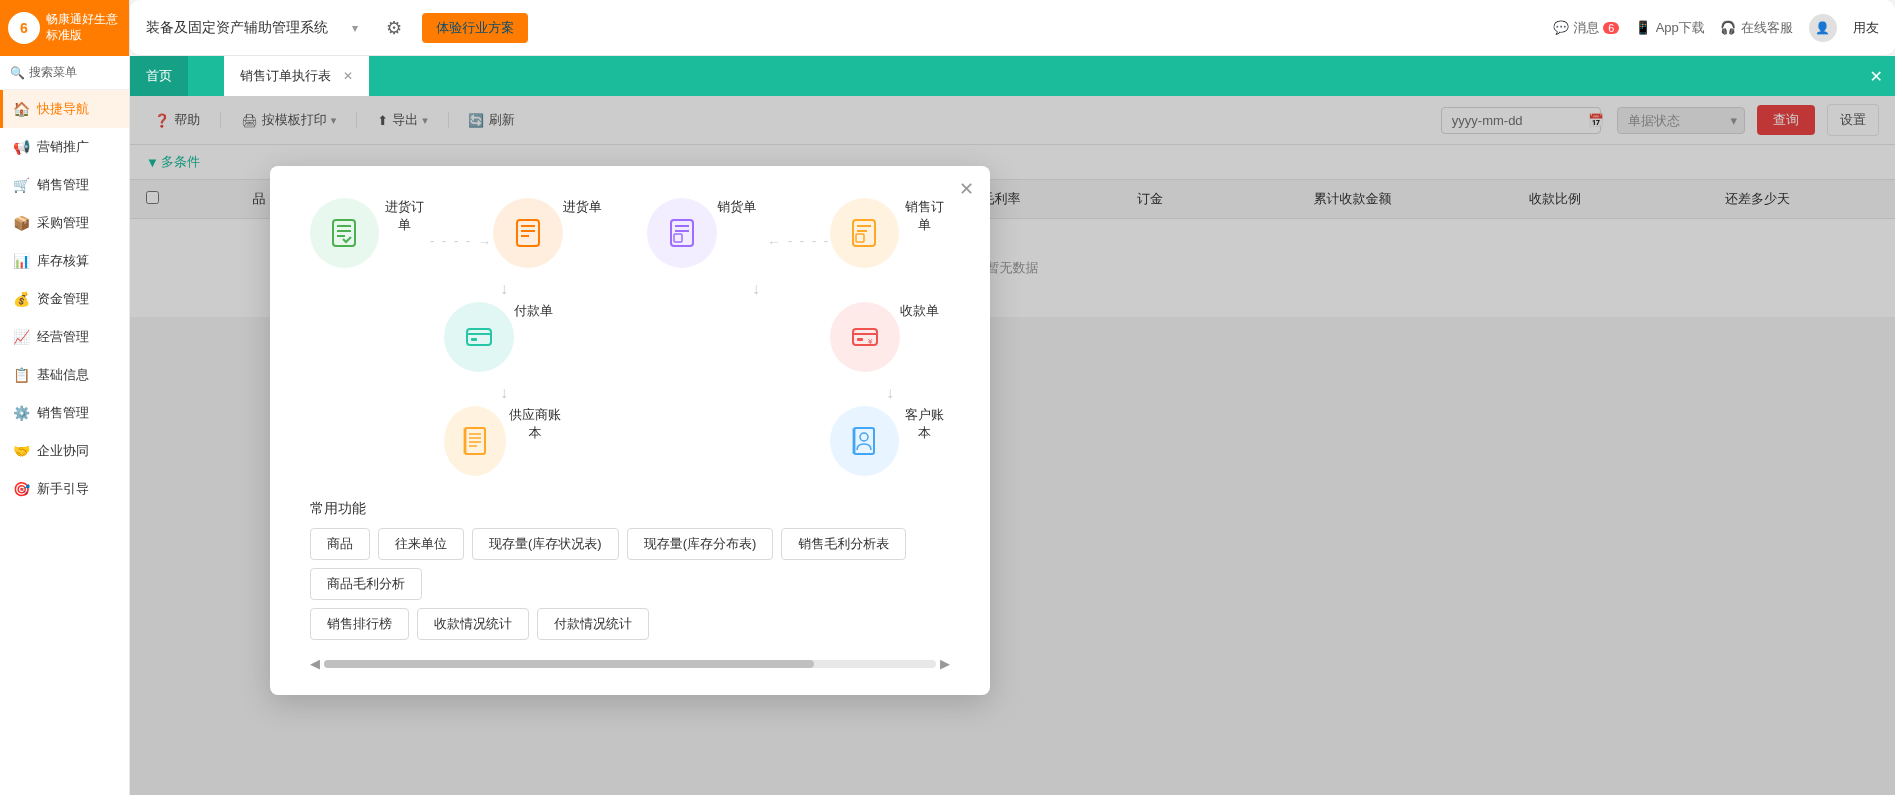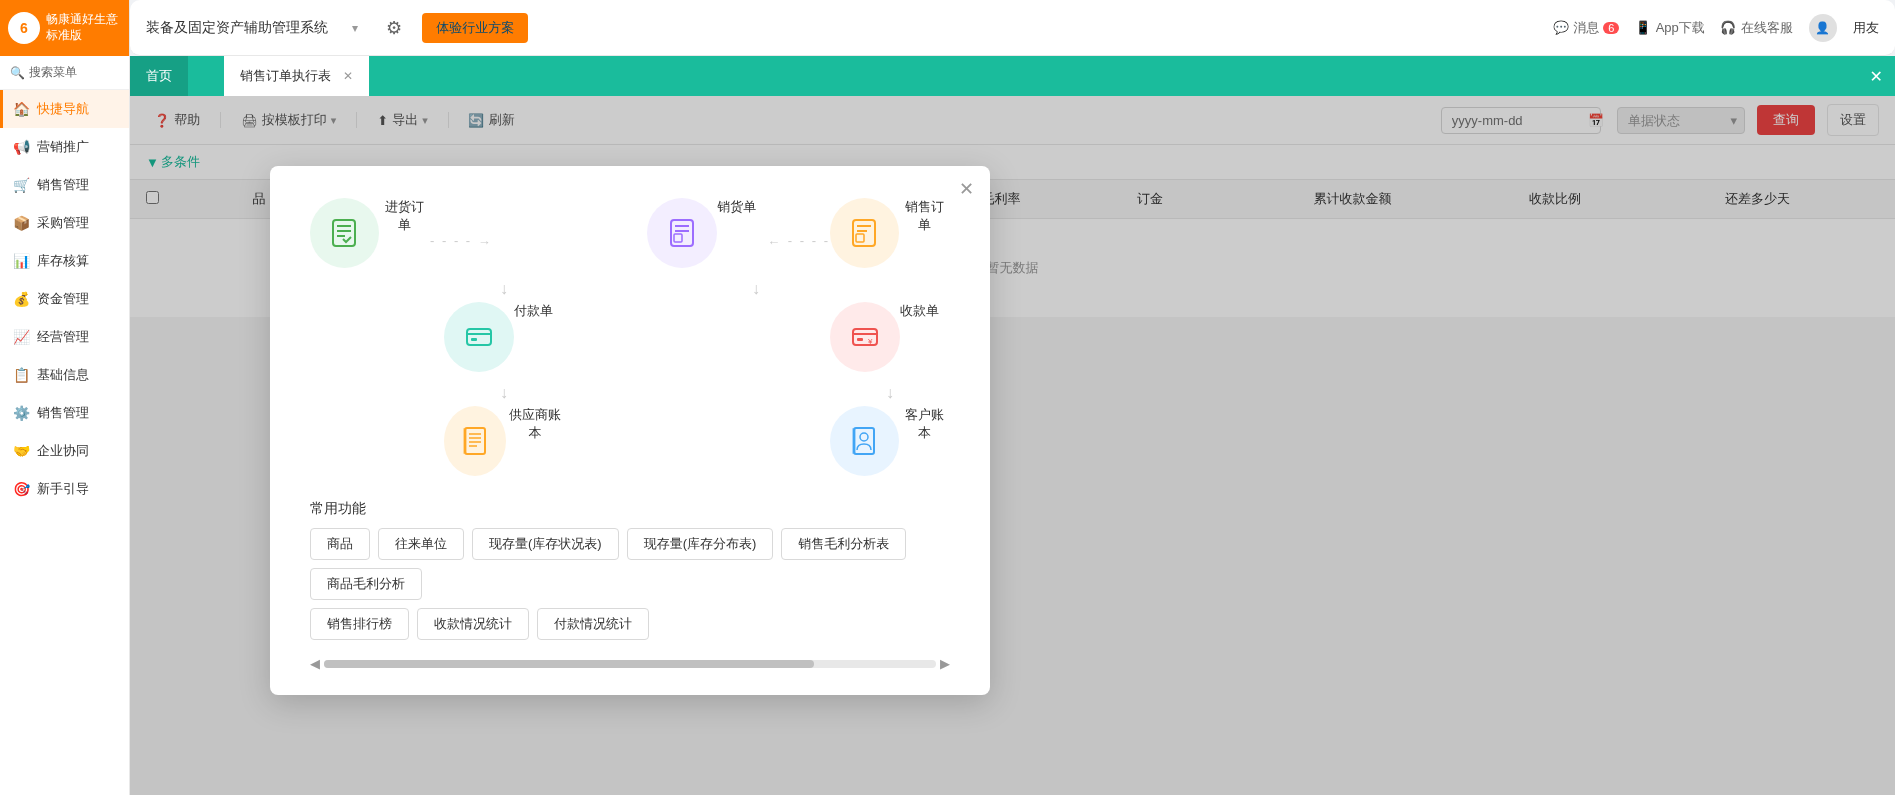--- a/index.html
+++ b/index.html
@@ -272,20 +272,31 @@
                       <polyline points="16,23 19,26 24,21" fill="none" stroke="#4caf50" stroke-width="2"></polyline>
                     </svg>
                 </div>
                 <span class="flow-label">进货订单</span>
               </div>
 
               <div style="display:flex;align-items:center;margin-bottom:28px;flex-shrink:0;">
                 <span style="color:#ccc;font-size:13px;letter-spacing:2px;">- - - - →</span>
               </div>
 
+              <div class="flow-item">
+                <div class="flow-circle fc-orange" style="background:#ffeede;">
+                  <svg width="34" height="34" viewBox="0 0 34 34">
+                      <rect x="6" y="4" width="22" height="26" rx="3" fill="none" stroke="#ff7c00" stroke-width="2"></rect>
+                      <line x1="10" y1="10" x2="24" y2="10" stroke="#ff7c00" stroke-width="2"></line>
+                      <line x1="10" y1="15" x2="24" y2="15" stroke="#ff7c00" stroke-width="2"></line>
+                      <line x1="10" y1="20" x2="18" y2="20" stroke="#ff7c00" stroke-width="2"></line>
+                    </svg>
+                </div>
+                <span class="flow-label">进货单</span>
+              </div>
 
               <div style="flex:1;"></div>
 
               <div class="flow-item">
                 <div class="flow-circle" style="background:#f3eeff;">
                   <svg width="34" height="34" viewBox="0 0 34 34">
                       <rect x="6" y="4" width="22" height="26" rx="3" fill="none" stroke="#9c6dff" stroke-width="2"></rect>
                       <line x1="10" y1="10" x2="24" y2="10" stroke="#9c6dff" stroke-width="2"></line>
                       <line x1="10" y1="15" x2="24" y2="15" stroke="#9c6dff" stroke-width="2"></line>
                       <rect x="9" y="18" width="8" height="8" rx="1" fill="none" stroke="#9c6dff" stroke-width="1.5"></rect>

